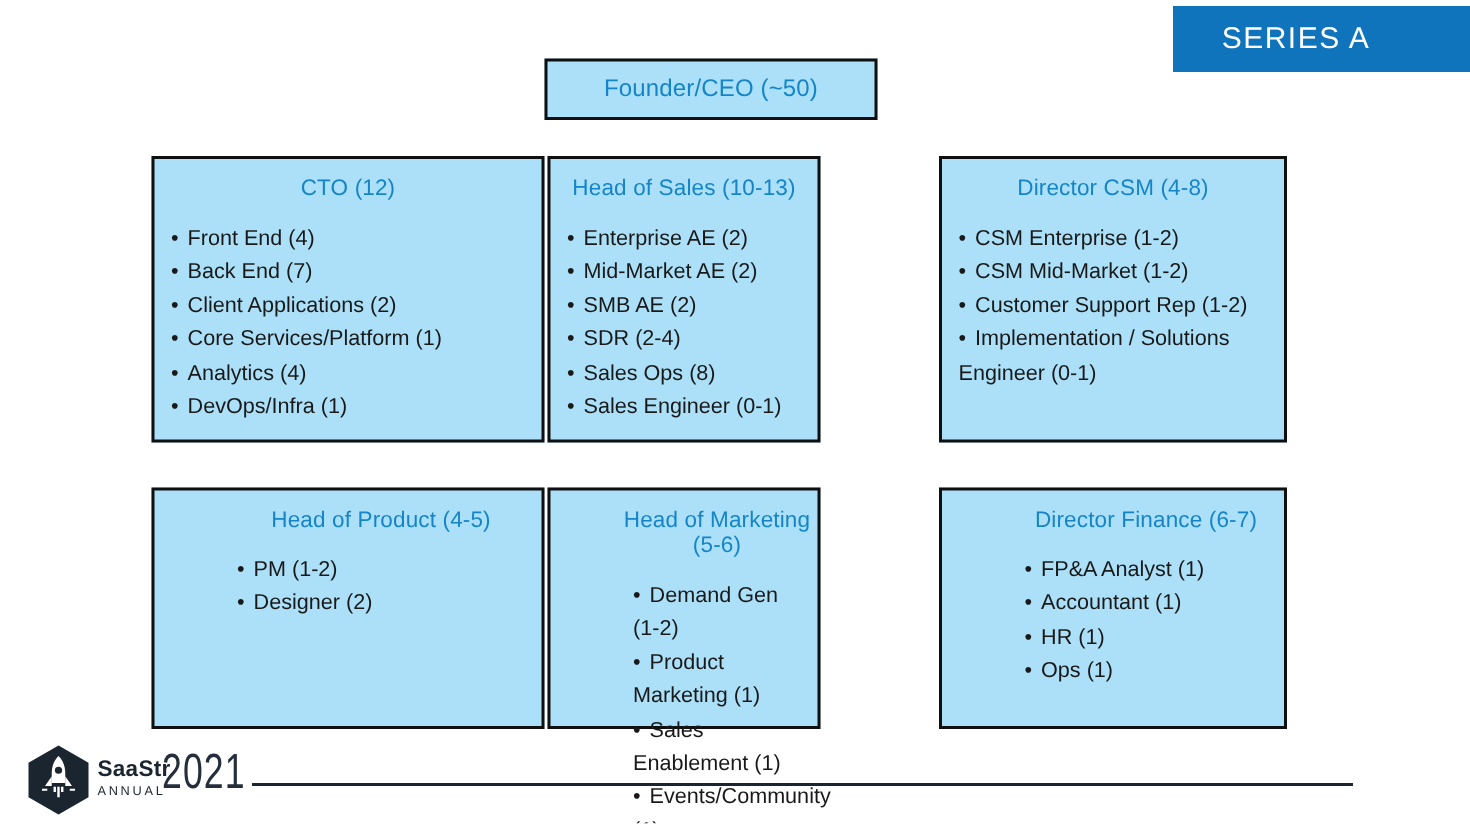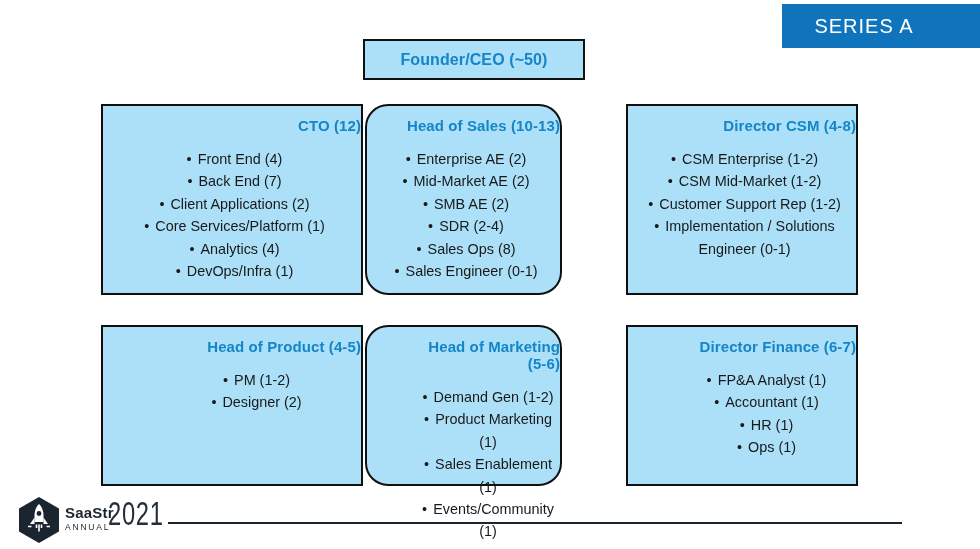--- a/index.html
+++ b/index.html
@@ -28,45 +28,44 @@
     padding-right:34px;
     font-size:20px;letter-spacing:1px;font-weight:400;
   }
   
   .box{
     position:absolute;
     background:var(--box-fill);
     border:2px solid var(--box-border);
   }
   .box-title{
-    text-align:right;
-    font-weight:bold;
+    text-align:center;
+    font-weight:normal;
     color:var(--title-blue);
     font-size:15px;
     margin-top:11px;
     letter-spacing:.1px;
   }
   .ceo{
     left:363px;top:39px;width:222px;height:41px;
     display:flex;align-items:center;justify-content:center;
   }
   .ceo .box-title{margin-top:0;font-size:16px;}
   .pos-r1{top:104px;height:191px;}
   .pos-r2{top:325px;height:161px;padding-left:44px;}
   .pos-c1{left:101px;width:262px;}
-  .pos-c2{left:365px;width:197px;border-radius:23px;}
+  .pos-c2{left:365px;width:182px;}
   .pos-c3{left:626px;width:232px;}
   .box-items{
     list-style:none;
     margin:14px 0 0 0;
     padding:0 6px 0 11px;
     font-size:14.4px;
     line-height:22.4px;
     color:var(--body-text);
-    text-align:center;
   }
   .box-items li::before{content:"\2022";margin-right:6px;}
   
   .hex-logo{position:absolute;left:17px;top:496px;width:44px;height:48px;}
   .brand-stack{position:absolute;left:65px;top:505px;color:var(--footer-ink);}
   .brand{font-size:15px;font-weight:bold;line-height:1;letter-spacing:.2px;}
   .brand-sub{font-size:8.5px;letter-spacing:1.8px;line-height:1;margin-top:3px;}
   .year{
     position:absolute;left:108px;top:497px;
     font-size:33px;font-weight:300;color:#242f3b;

